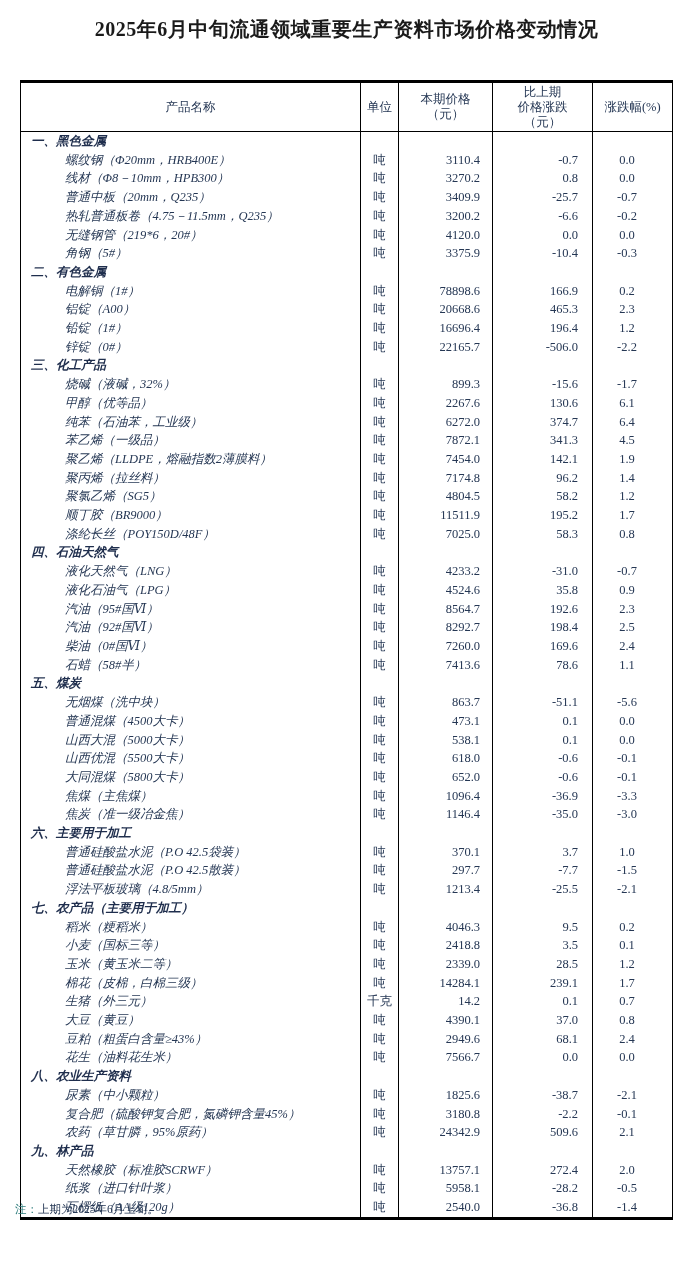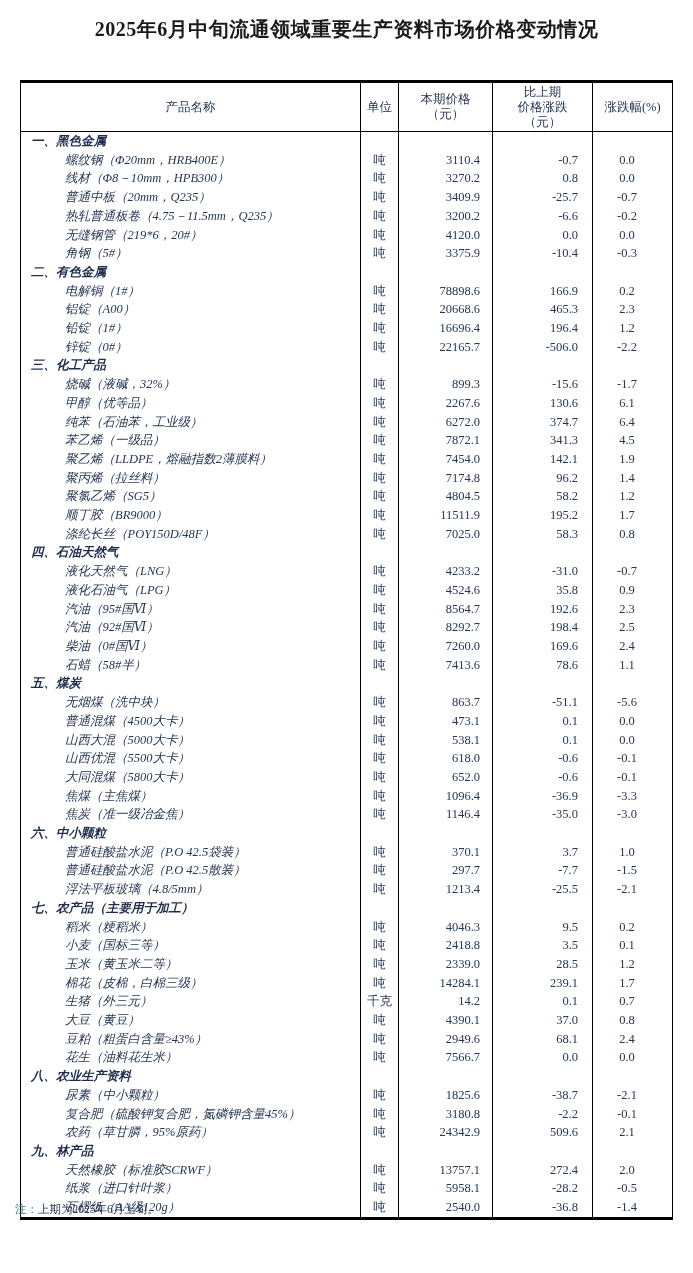--- a/index.html
+++ b/index.html
@@ -326,21 +326,21 @@
         <td class="pct">-3.3</td>
       </tr>
       <tr>
         <td class="name">焦炭（准一级冶金焦）</td>
         <td class="unit">吨</td>
         <td class="price">1146.4</td>
         <td class="chg">-35.0</td>
         <td class="pct">-3.0</td>
       </tr>
       <tr>
-        <td class="name section">六、中小颗粒</td>
+        <td class="name section">六、主要用于加工</td>
         <td class="unit"></td>
         <td class="price"></td>
         <td class="chg"></td>
         <td class="pct"></td>
       </tr>
       <tr>
         <td class="name">普通硅酸盐水泥（P.O 42.5袋装）</td>
         <td class="unit">吨</td>
         <td class="price">370.1</td>
         <td class="chg">3.7</td>

